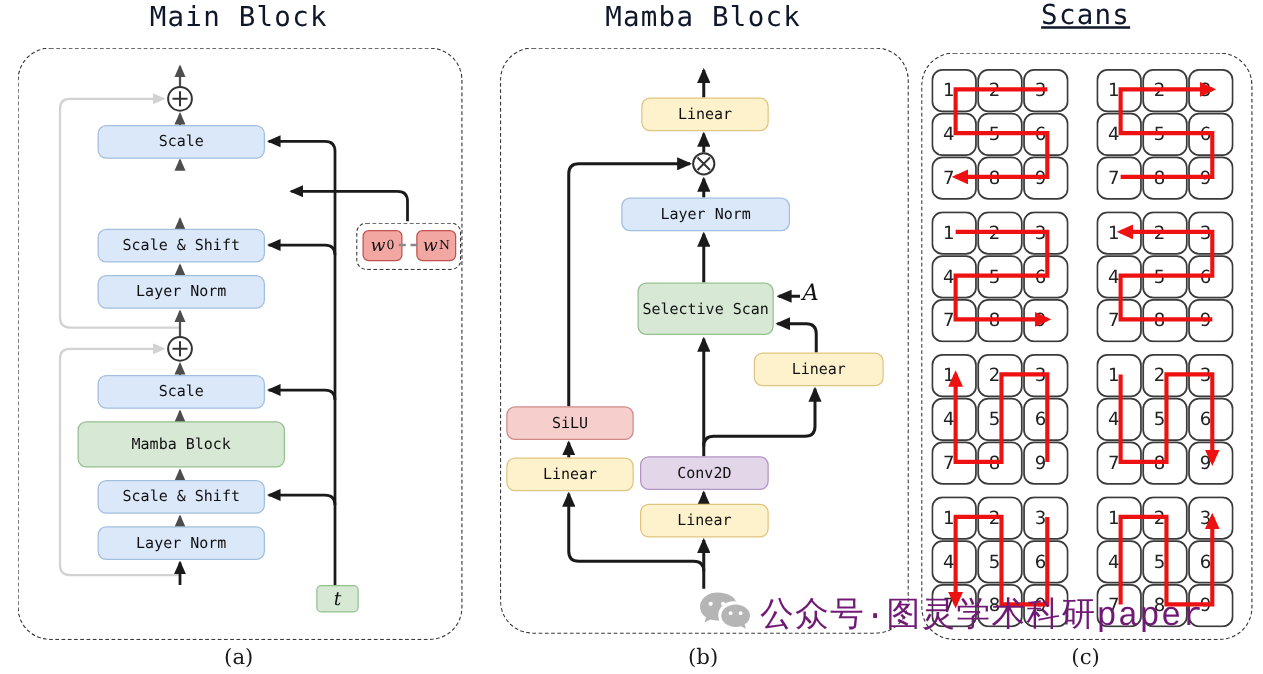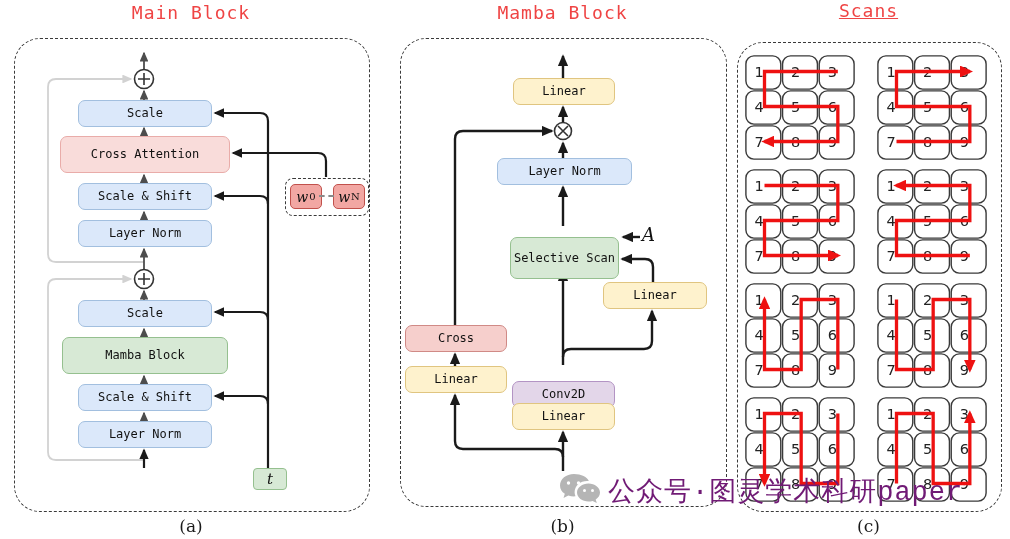--- a/index.html
+++ b/index.html
@@ -1,19 +1,19 @@
 <!DOCTYPE html>
 <html style="--blue-fill: #dbe8fa; --blue-border: #a2bfdf; --pink-fill: #f9dcda; --pink-border: #e9aca9; --red-fill: #f6cfcc; --red-border: #d08a86; --token-fill: #f2a7a3; --token-border: #c1514c; --green-fill: #d7e9d5; --green-border: #95c08f; --yellow-fill: #fef2cd; --yellow-border: #e0c580; --purple-fill: #e3d6e9; --purple-border: #b394c4; --line-black: #1a1a1a; --line-gray: #4d4d4d; --line-light: #d2d2d2; --scan-arrow: #ee1111;"><head>
 <meta charset="utf-8">
 <style>
   html,body{margin:0;padding:0;background:#fff;}
   #canvas{position:relative;width:1010px;height:539px;background:#fff;overflow:hidden;
           font-family:"DejaVu Sans Mono", monospace;color:#111;}
   .panel-border{position:absolute;border:1.6px dashed #3a3a3a;border-radius:26px;}
-  .panel-title{position:absolute;text-align:center;font-size:18px;letter-spacing:1px;color:#ef4444;}
+  .panel-title{position:absolute;text-align:center;font-size:22px;letter-spacing:1px;color:#0f172a;}
   .panel-caption{position:absolute;text-align:center;font-family:"DejaVu Serif", serif;font-size:17px;color:#1a1a1a;}
   .node{position:absolute;display:flex;align-items:center;justify-content:center;
         border-radius:7px;font-size:12px;line-height:1.25;text-align:center;border:1.5px solid;}
   .blue  {background:var(--blue-fill);  border-color:var(--blue-border);text-align:center;}
   .pink  {background:var(--pink-fill);  border-color:var(--pink-border);}
   .redbx {background:var(--red-fill);   border-color:var(--red-border);}
   .green {background:var(--green-fill); border-color:var(--green-border);}
   .yellow{background:var(--yellow-fill);border-color:var(--yellow-border);}
   .purple{background:var(--purple-fill);border-color:var(--purple-border);}
   .overlay{position:absolute;left:0;top:0;pointer-events:none;}
@@ -114,21 +114,20 @@
       <path d="M640,237 H623" marker-end="url(#mk-black)"></path>
     </g>
 
     <g stroke="#333" stroke-width="1.6" fill="#fff">
       <circle cx="563" cy="131" r="8.5"></circle>
       <path d="M558,126 L568,136 M568,126 L558,136" fill="none"></path>
     </g>
   </svg>
 
   <div class="node blue" style="left:78px;top:100px;width:132px;height:25px;">Scale</div>
-  <div class="node pink" style="left:60px;top:136px;width:168px;height:35px;">Cross Attention</div>
   <div class="node blue" style="left:78px;top:183px;width:132px;height:25px;">Scale &amp; Shift</div>
   <div class="node blue" style="left:78px;top:220px;width:132px;height:25px;">Layer Norm</div>
   <div class="node blue" style="left:78px;top:300px;width:132px;height:25px;">Scale</div>
   <div class="node green" style="left:62px;top:337px;width:164px;height:35px;">Mamba Block</div>
   <div class="node blue" style="left:78px;top:384px;width:132px;height:25px;">Scale &amp; Shift</div>
   <div class="node blue" style="left:78px;top:421px;width:132px;height:25px;">Layer Norm</div>
 
   <div class="t-node">t</div>
 
   <div class="w-container"></div>
@@ -137,25 +136,25 @@
       <sub>0</sub>
     </div>
   <div class="token" style="left:333px;">
       <span>w</span>
       <sub>N</sub>
     </div>
   <div class="w-dash"></div>
 
   <div class="node yellow" style="left:513px;top:78px;width:100px;height:25px;">Linear</div>
   <div class="node blue" style="left:497px;top:158px;width:133px;height:25px;">Layer Norm</div>
-  <div class="node green" style="left:510px;top:237px;width:107px;height:40px;text-align:center;">Selective Scan</div>
+  <div class="node green" style="left:510px;top:226px;width:107px;height:40px;text-align:center;">Selective Scan</div>
   <div class="node yellow" style="left:603px;top:282px;width:102px;height:25px;">Linear</div>
-  <div class="node redbx" style="left:405px;top:325px;width:100px;height:25px;">Cross</div>
+  <div class="node redbx" style="left:405px;top:325px;width:100px;height:25px;">SiLU</div>
   <div class="node yellow" style="left:405px;top:366px;width:100px;height:25px;">Linear</div>
-  <div class="node purple" style="left:512px;top:365px;width:101px;height:25px;margin-top:16px;">Conv2D</div>
+  <div class="node purple" style="left:512px;top:365px;width:101px;height:25px;">Conv2D</div>
   <div class="node yellow" style="left:512px;top:403px;width:101px;height:25px;">Linear</div>
 
   <div class="a-label math">A</div>
 
   <div id="scan-grids">
       <svg width="110" height="105">
         <defs>
           <marker id="mk-red-0" viewBox="0 0 4 3.6" refX="3" refY="1.8" markerWidth="4" markerHeight="3.6" orient="auto">
             <path d="M0,0 L4,1.8 L0,3.6 z" fill="#ee1111"></path>
           </marker>

